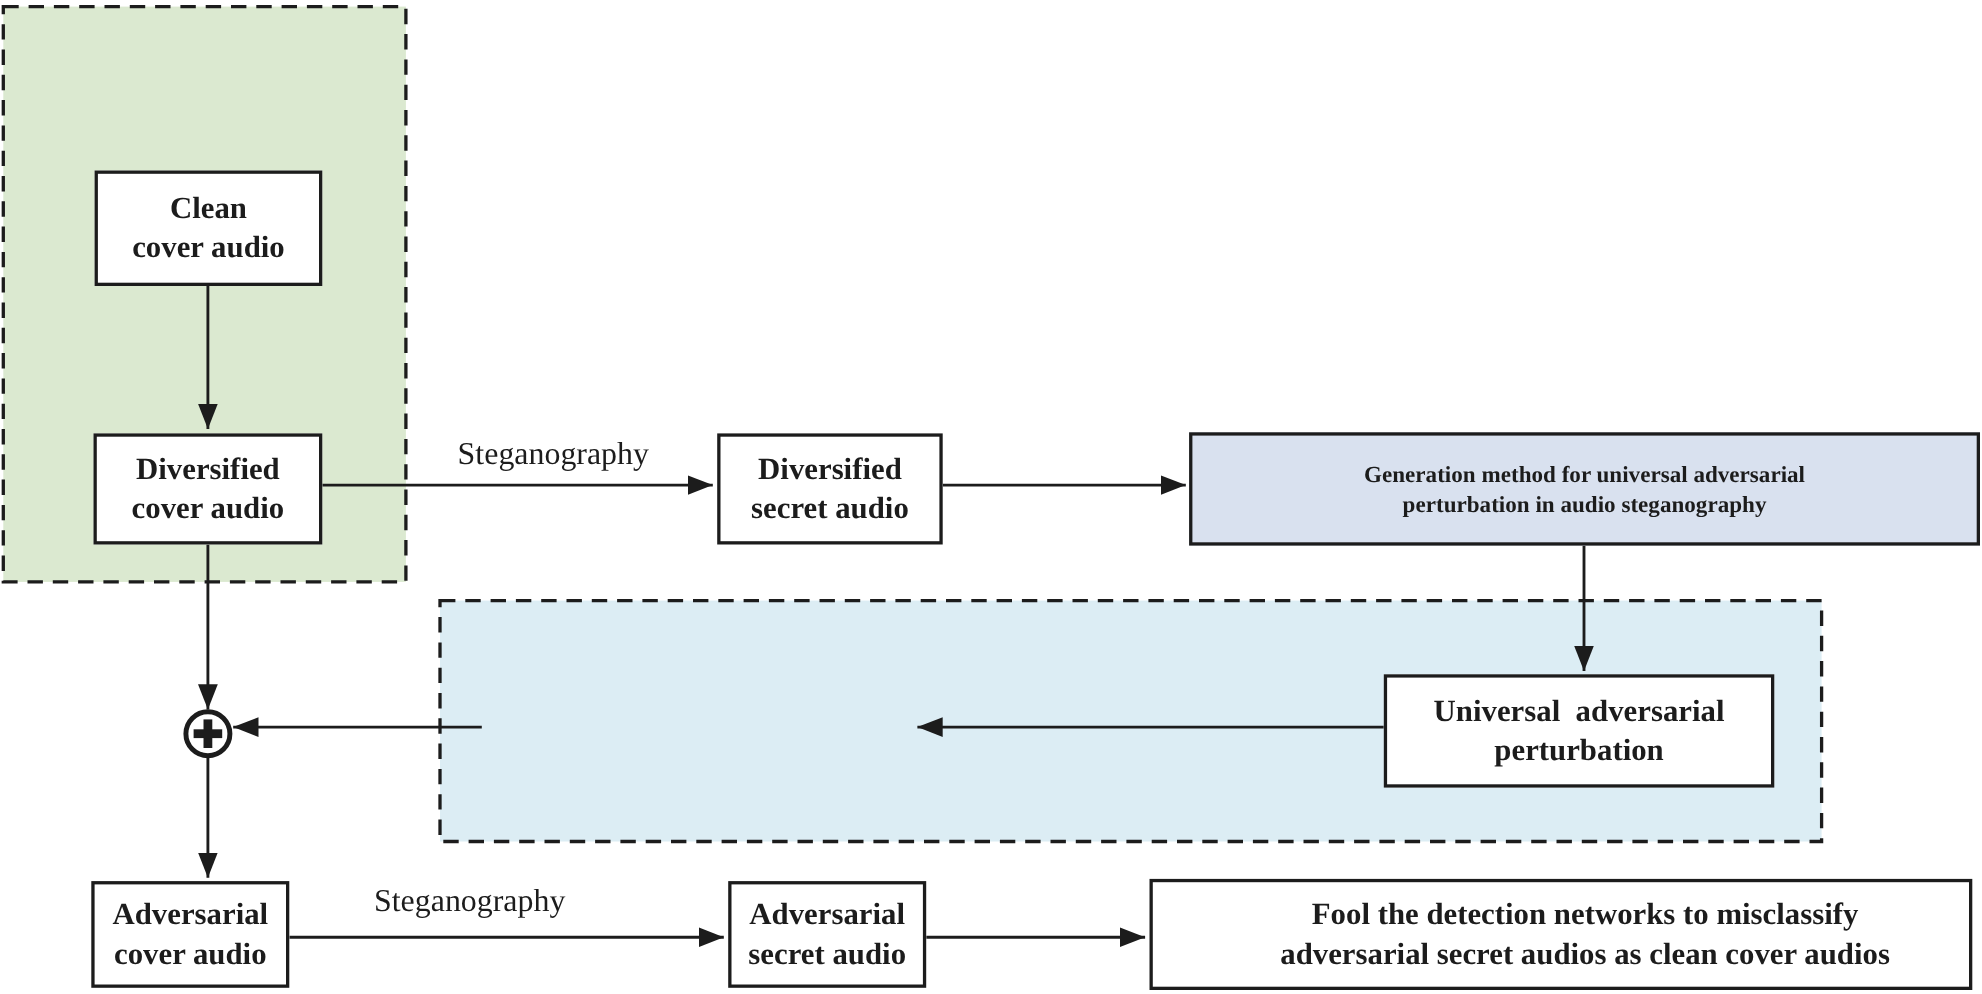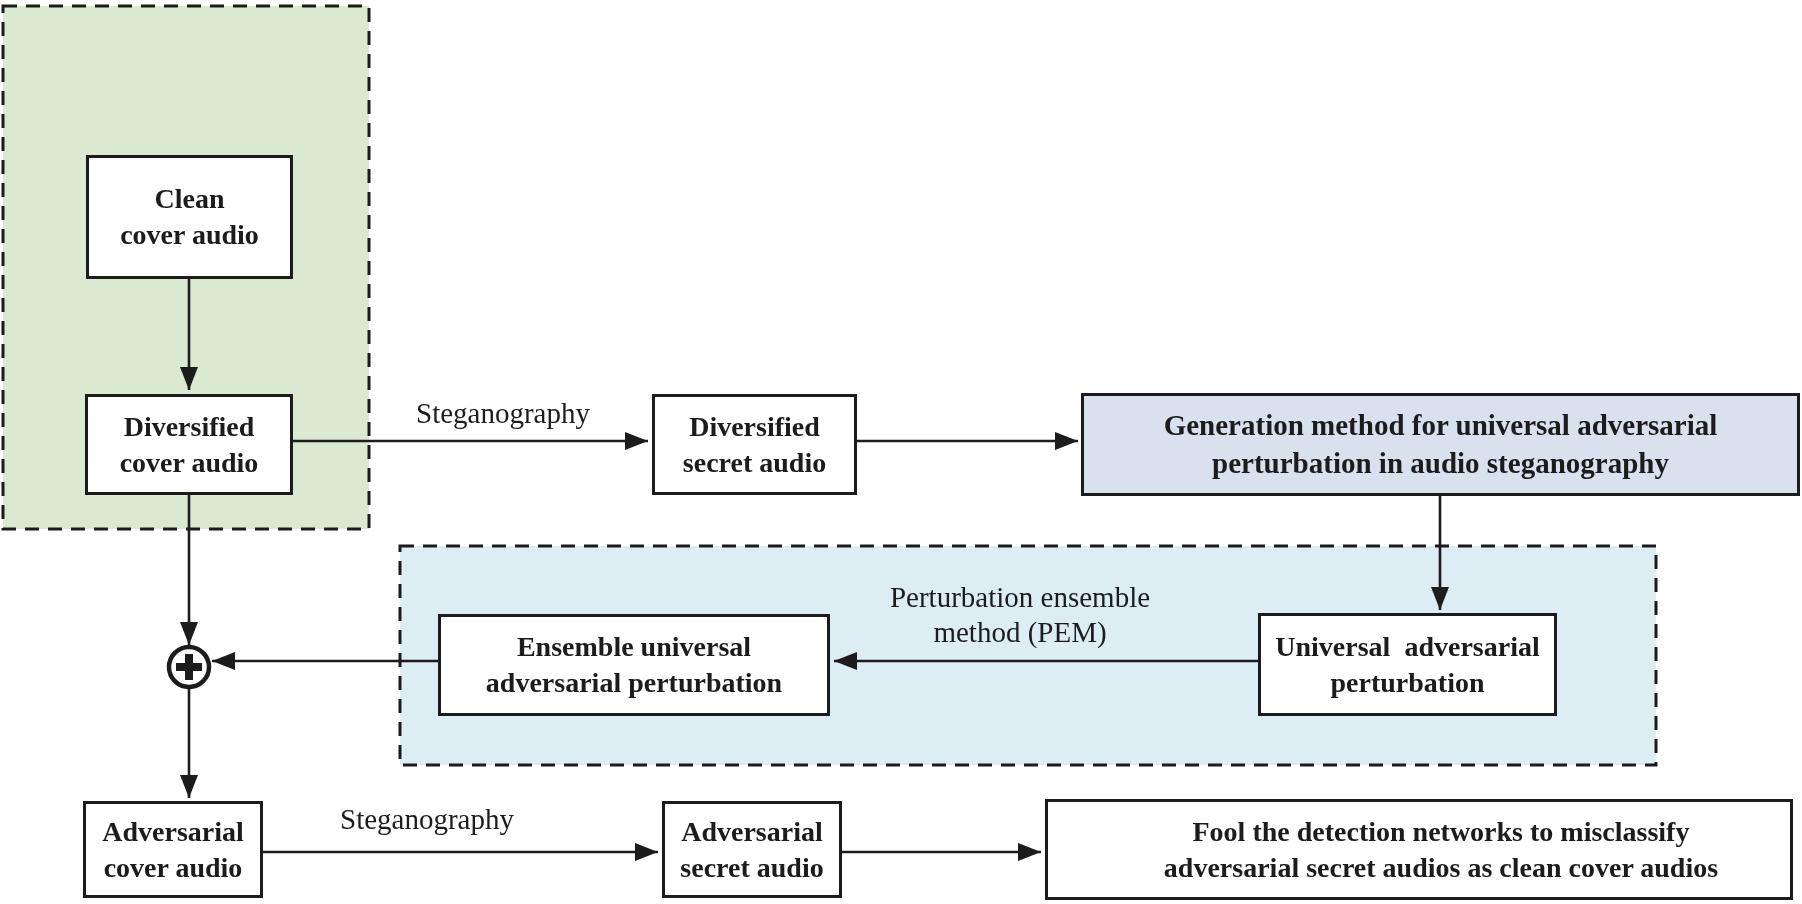--- a/index.html
+++ b/index.html
@@ -30,21 +30,21 @@
     position:absolute;
     box-sizing:border-box;
     background:var(--node-fill);
     border:3px solid var(--line);
     display:flex;align-items:center;justify-content:center;
     text-align:center;
     font-weight:bold;
     font-size:28px;line-height:1.28;
     white-space:pre-wrap;
   }
-  .node.tinted{background:var(--generation-fill);font-size:29px;}
+  .node.tinted{background:var(--generation-fill);font-size:21px;}
   .flabel{
     position:absolute;
     text-align:center;
     font-weight:normal;
     font-size:29px;line-height:1.22;
     white-space:pre-wrap;
   }
   .container-title{
     position:absolute;
     text-align:center;
@@ -80,41 +80,37 @@
     <line class="wire" x1="842" y1="852" x2="1041" y2="852" marker-end="url(#arrow)"></line>
 
     <g>
       <circle class="adder-circle" cx="189" cy="667" r="20"></circle>
       <line class="adder-cross" x1="189" y1="654" x2="189" y2="680"></line>
       <line class="adder-cross" x1="176" y1="667" x2="202" y2="667"></line>
     </g>
   </svg>
 
 
-  <div class="node" style="left:86px;top:155px;width:207px;height:124px;">Clean
+  <div class="node" style="left:86px;top:155px;width:207px;height:105px;">Clean
 cover audio</div>
 
   <div class="node" style="left:85px;top:394px;width:208px;height:101px;">Diversified
 cover audio</div>
 
   <div class="flabel" style="left:343px;top:396px;width:320px;">Steganography</div>
 
   <div class="node" style="left:652px;top:394px;width:205px;height:101px;">Diversified
 secret audio</div>
 
   <div class="node tinted" style="left:1081px;top:393px;width:719px;height:103px;">Generation method for universal adversarial
 perturbation in audio steganography</div>
 
-  <div class="flabel" style="left:870px;top:580px;width:300px;">Perturbation ensemble
-method (PEM)</div>
 
-  <div class="node" style="left:438px;top:614px;width:392px;height:102px;">Ensemble universal
-adversarial perturbation</div>
 
-  <div class="node" style="left:1258px;top:613px;width:299px;height:103px;">Universal  adversarial
+  <div class="node" style="left:1258px;top:613px;width:355px;height:103px;">Universal  adversarial
 perturbation</div>
 
   <div class="node" style="left:83px;top:801px;width:180px;height:97px;">Adversarial
 cover audio</div>
 
   <div class="flabel" style="left:277px;top:802px;width:300px;">Steganography</div>
 
   <div class="node" style="left:662px;top:801px;width:180px;height:97px;">Adversarial
 secret audio</div>
 

